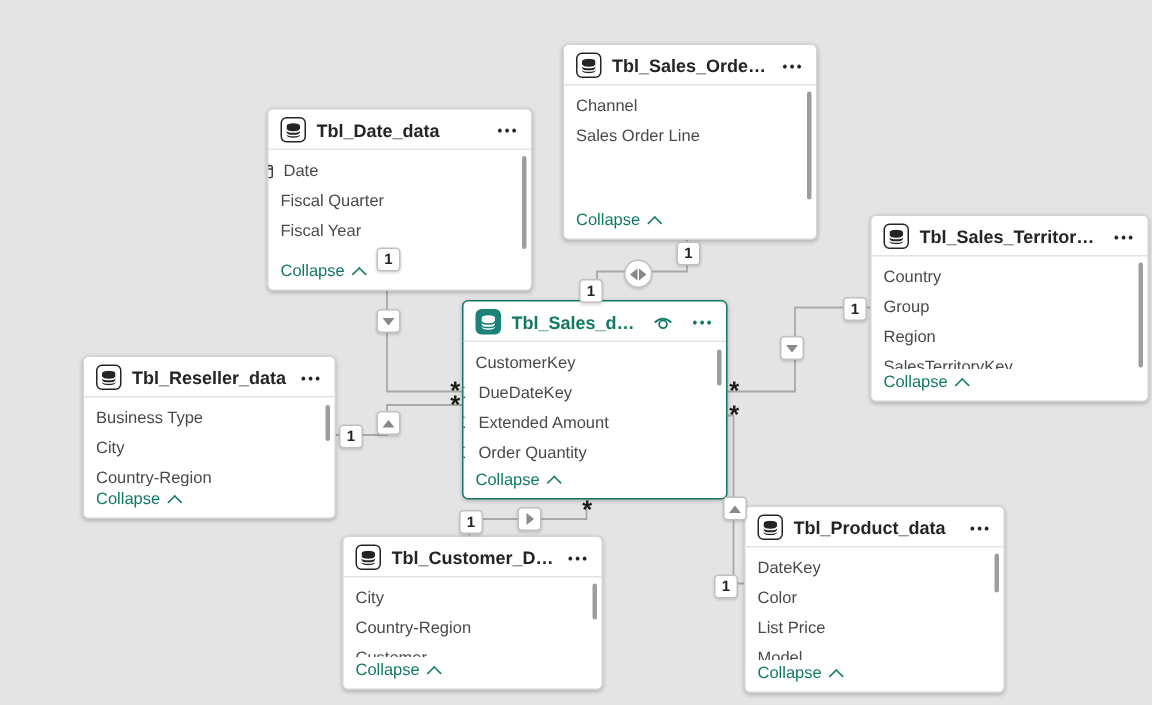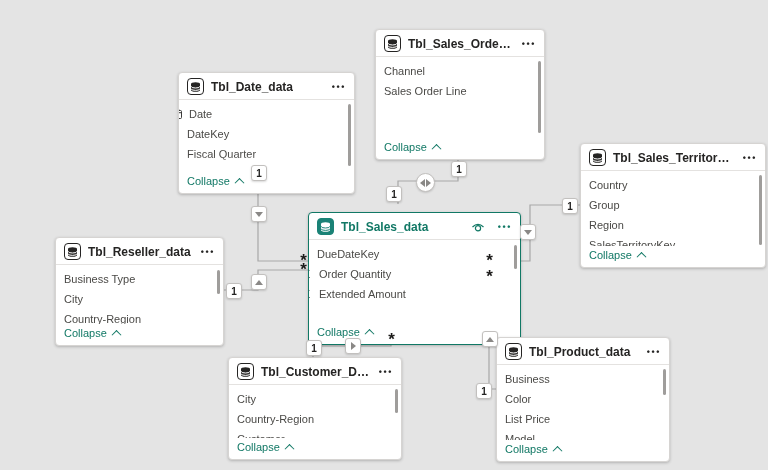--- a/index.html
+++ b/index.html
@@ -108,23 +108,20 @@
           <svg width="10" height="10" viewBox="0 0 10 10">
               <rect x="0.5" y="1.5" width="9" height="8" rx="1" fill="none" stroke="#3b3a39"></rect>
               <line x1="0.5" y1="3.7" x2="9.5" y2="3.7" stroke="#3b3a39"></line>
               <line x1="3" y1="0.5" x2="3" y2="2" stroke="#3b3a39"></line>
               <line x1="7" y1="0.5" x2="7" y2="2" stroke="#3b3a39"></line>
             </svg>
         </span>
         <span>Date</span>
       </div>
       <div class="field-row">
-          <span>DateKey</span>
-        </div>
-      <div class="field-row">
           <span>Fiscal Quarter</span>
         </div>
       <div class="field-row">
           <span>Fiscal Year</span>
         </div>
       <div class="fade"></div>
       <div class="scroll-thumb" style="top:4px;height:62px;"></div>
     </div>
     <div class="collapse-row">
       <span>Collapse</span>
@@ -183,49 +180,53 @@
           <span>SalesTerritoryKey</span>
         </div>
       <div class="scroll-thumb" style="top:4px;height:70px;"></div>
     </div>
     <div class="collapse-row">
       <span>Collapse</span>
       <span class="chev-up"></span>
     </div>
   </div>
 
-  <div class="card selected" style="left:308px;top:212px;width:213px;height:133px;">
+  <div class="card selected" style="left:308px;top:200px;width:177px;height:133px;">
     <div class="card-header">
       <span class="tbl-icon">
         <svg width="9" height="10" viewBox="0 0 9 10">
             <path fill="currentColor" d="M0,2 a4.5,1.8 0 0 1 9,0 v6 a4.5,1.8 0 0 1 -9,0 z"></path>
             <path stroke="#1a8276" stroke-width="1" fill="none" d="M0,4.2 a4.5,1.8 0 0 0 9,0 M0,6.6 a4.5,1.8 0 0 0 9,0"></path>
           </svg>
       </span>
       <span class="card-title">Tbl_Sales_data</span>
       <span class="eye-icon">
         <svg width="14" height="12" viewBox="0 0 14 12">
             <path d="M1.5,6 Q7,0.8 12.5,6" fill="none" stroke="currentColor" stroke-width="1.2"></path>
             <circle cx="7" cy="7.2" r="2.6" fill="none" stroke="currentColor" stroke-width="1.2"></circle>
           </svg>
       </span>
       <span class="more-icon"></span>
     </div>
     <div class="card-fields">
       <div class="field-row">
+          <span>CustomerKey</span>
+        </div>
+      <div class="field-row">
+          <span class="f-icon sigma-icon"></span>
           <span>DueDateKey</span>
+        </div>
+      <div class="field-row">
+          <span class="f-icon sigma-icon"></span>
+          <span>Extended Amount</span>
         </div>
       <div class="field-row">
           <span class="f-icon sigma-icon"></span>
           <span>Order Quantity</span>
         </div>
-      <div class="field-row">
-          <span class="f-icon sigma-icon"></span>
-          <span>Extended Amount</span>
-        </div>
       <div class="scroll-thumb" style="top:5px;height:24px;"></div>
     </div>
     <div class="collapse-row">
       <span>Collapse</span>
       <span class="chev-up"></span>
     </div>
   </div>
 
   <div class="card" style="left:55px;top:237px;width:169px;height:109px;">
     <div class="card-header">
@@ -291,21 +292,21 @@
         <svg width="9" height="10" viewBox="0 0 9 10">
             <path fill="currentColor" d="M0,2 a4.5,1.8 0 0 1 9,0 v6 a4.5,1.8 0 0 1 -9,0 z"></path>
             <path stroke="#fff" stroke-width="1" fill="none" d="M0,4.2 a4.5,1.8 0 0 0 9,0 M0,6.6 a4.5,1.8 0 0 0 9,0"></path>
           </svg>
       </span>
       <span class="card-title">Tbl_Product_data</span>
       <span class="more-icon"></span>
     </div>
     <div class="card-fields">
       <div class="field-row">
-          <span>Business</span>
+          <span>DateKey</span>
         </div>
       <div class="field-row">
           <span>Color</span>
         </div>
       <div class="field-row">
           <span>List Price</span>
         </div>
       <div class="field-row">
           <span>Model</span>
         </div>

